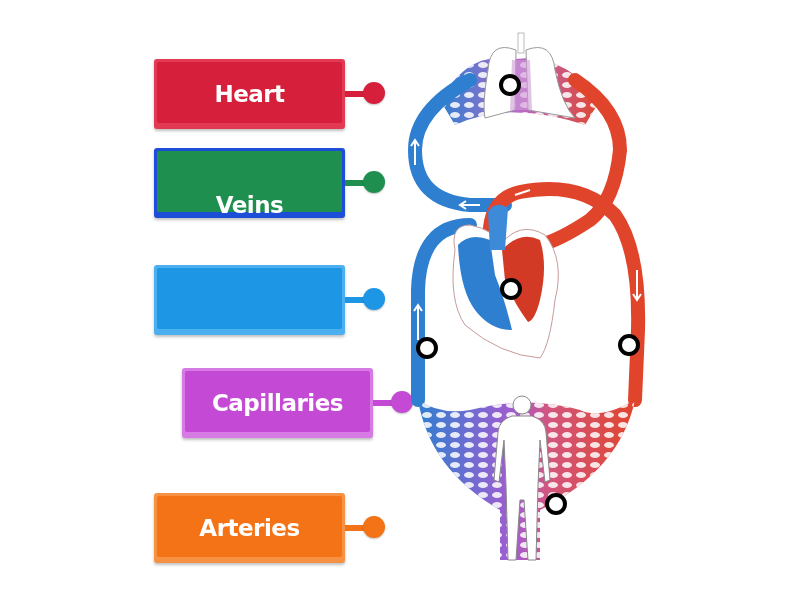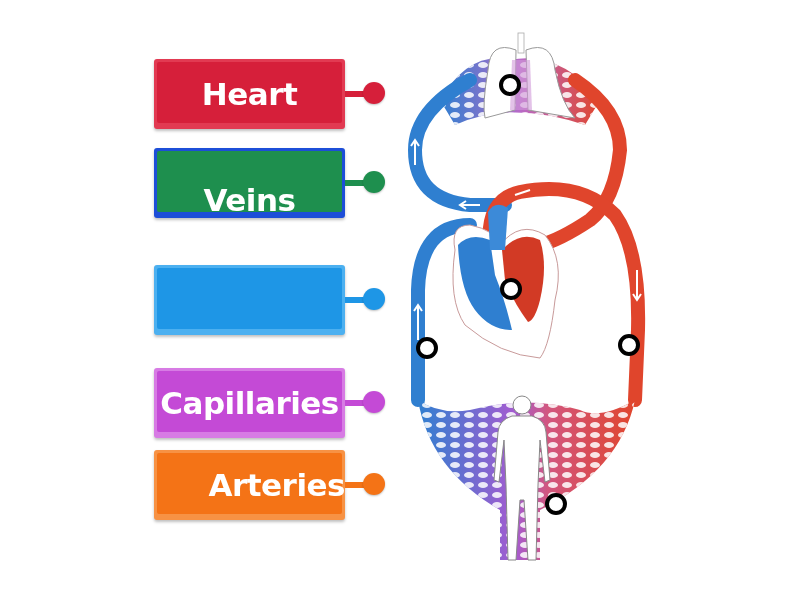--- a/index.html
+++ b/index.html
@@ -1,21 +1,21 @@
 <!DOCTYPE html>
 <html><head>
 <meta charset="utf-8">
 <style>
   html, body { margin:0; padding:0; }
   body { width:800px; height:600px; background:#ffffff; position:relative; overflow:hidden; font-family:"DejaVu Sans", sans-serif; }
   .label {
     position:absolute; left:154px; width:191px; height:70px;
     border-radius:3px; box-sizing:border-box;
     display:flex; align-items:center; justify-content:center;
-    color:#fff; font-weight:bold; font-size:31px; letter-spacing:-0.5px;
+    color:#fff; font-weight:bold; font-size:23px; letter-spacing:-0.5px;
     cursor:grab;
     box-shadow: 0 2px 3px rgba(0,0,0,0.25);
   }
   .label .inner {
     position:absolute; left:3px; right:3px; top:3px; bottom:6px;
     border-radius:2px;
   }
   .label span.txt { position:relative; z-index:2; font-family:"DejaVu Sans", sans-serif; }
   .label .stem { position:absolute; left:191px; top:32px; width:22px; height:6px; }
   .label .knob { position:absolute; left:209px; top:23px; width:22px; height:22px; border-radius:50%; box-shadow:0 1px 2px rgba(0,0,0,0.25); }
@@ -41,28 +41,28 @@
   <div class="stem" style="background:#1e8f4e;"></div>
   <div class="knob" style="background:#1e8f4e;"></div>
 </div>
 
 <div class="label" style="top:265px;background:#4cb0f0;">
   <div class="inner" style="background:#1e96e6;"></div>
   <div class="stem" style="background:#1e96e6;"></div>
   <div class="knob" style="background:#1e96e6;"></div>
 </div>
 
-<div class="label" style="top:368px;background:#d77be4;">
+<div class="label" style="top:368px;background:#d77be4;margin-left:28px;">
   <div class="inner" style="background:#c44ad6;"></div>
   <span class="txt">Capillaries</span>
   <div class="stem" style="background:#c44ad6;"></div>
   <div class="knob" style="background:#c44ad6;"></div>
 </div>
 
-<div class="label" style="top:450px;background:#f79244;justify-content:flex-end;">
+<div class="label" style="top:493px;background:#f79244;">
   <div class="inner" style="background:#f47316;"></div>
   <span class="txt">Arteries</span>
   <div class="stem" style="background:#f47316;"></div>
   <div class="knob" style="background:#f47316;"></div>
 </div>
 
 <svg id="diagram" width="260" height="545" viewBox="400 30 260 545">
   <defs>
     <linearGradient id="capGrad" x1="0" x2="1" y1="0" y2="0">
       <stop offset="0" stop-color="#2f7fd0"></stop>

